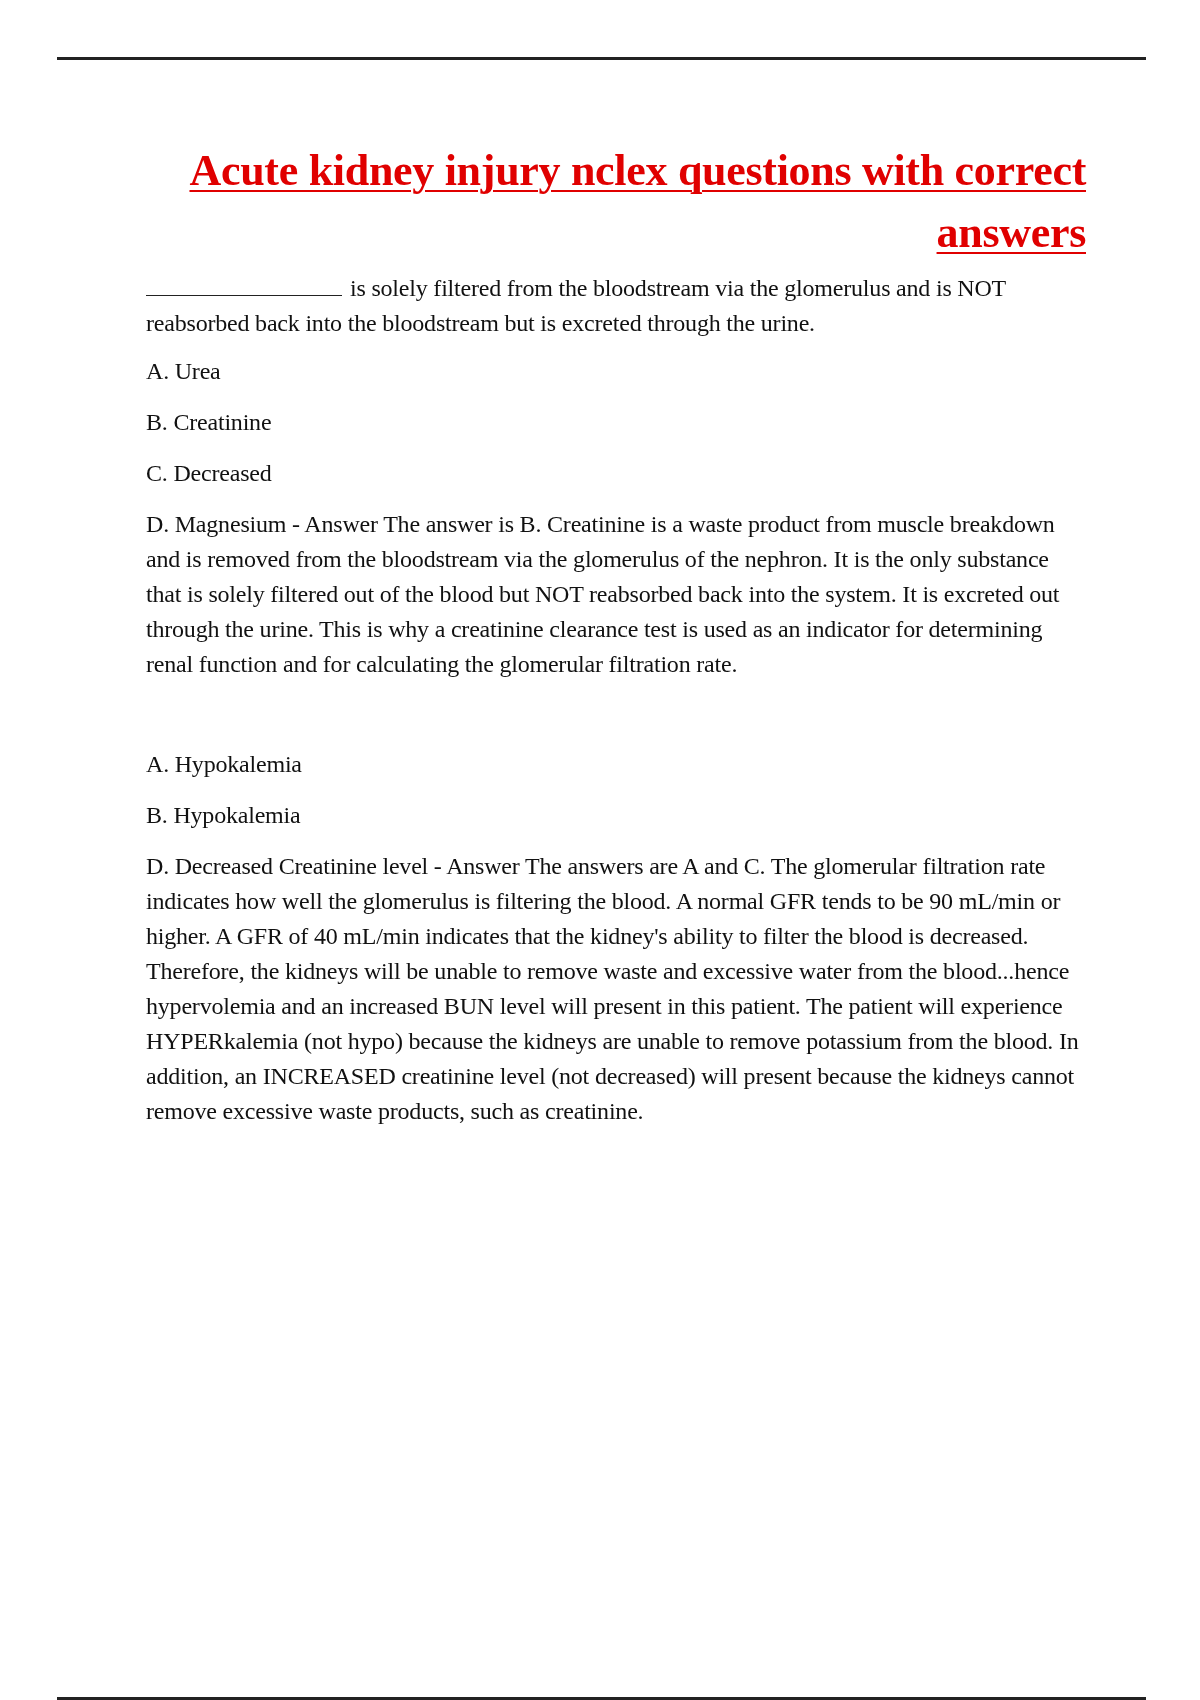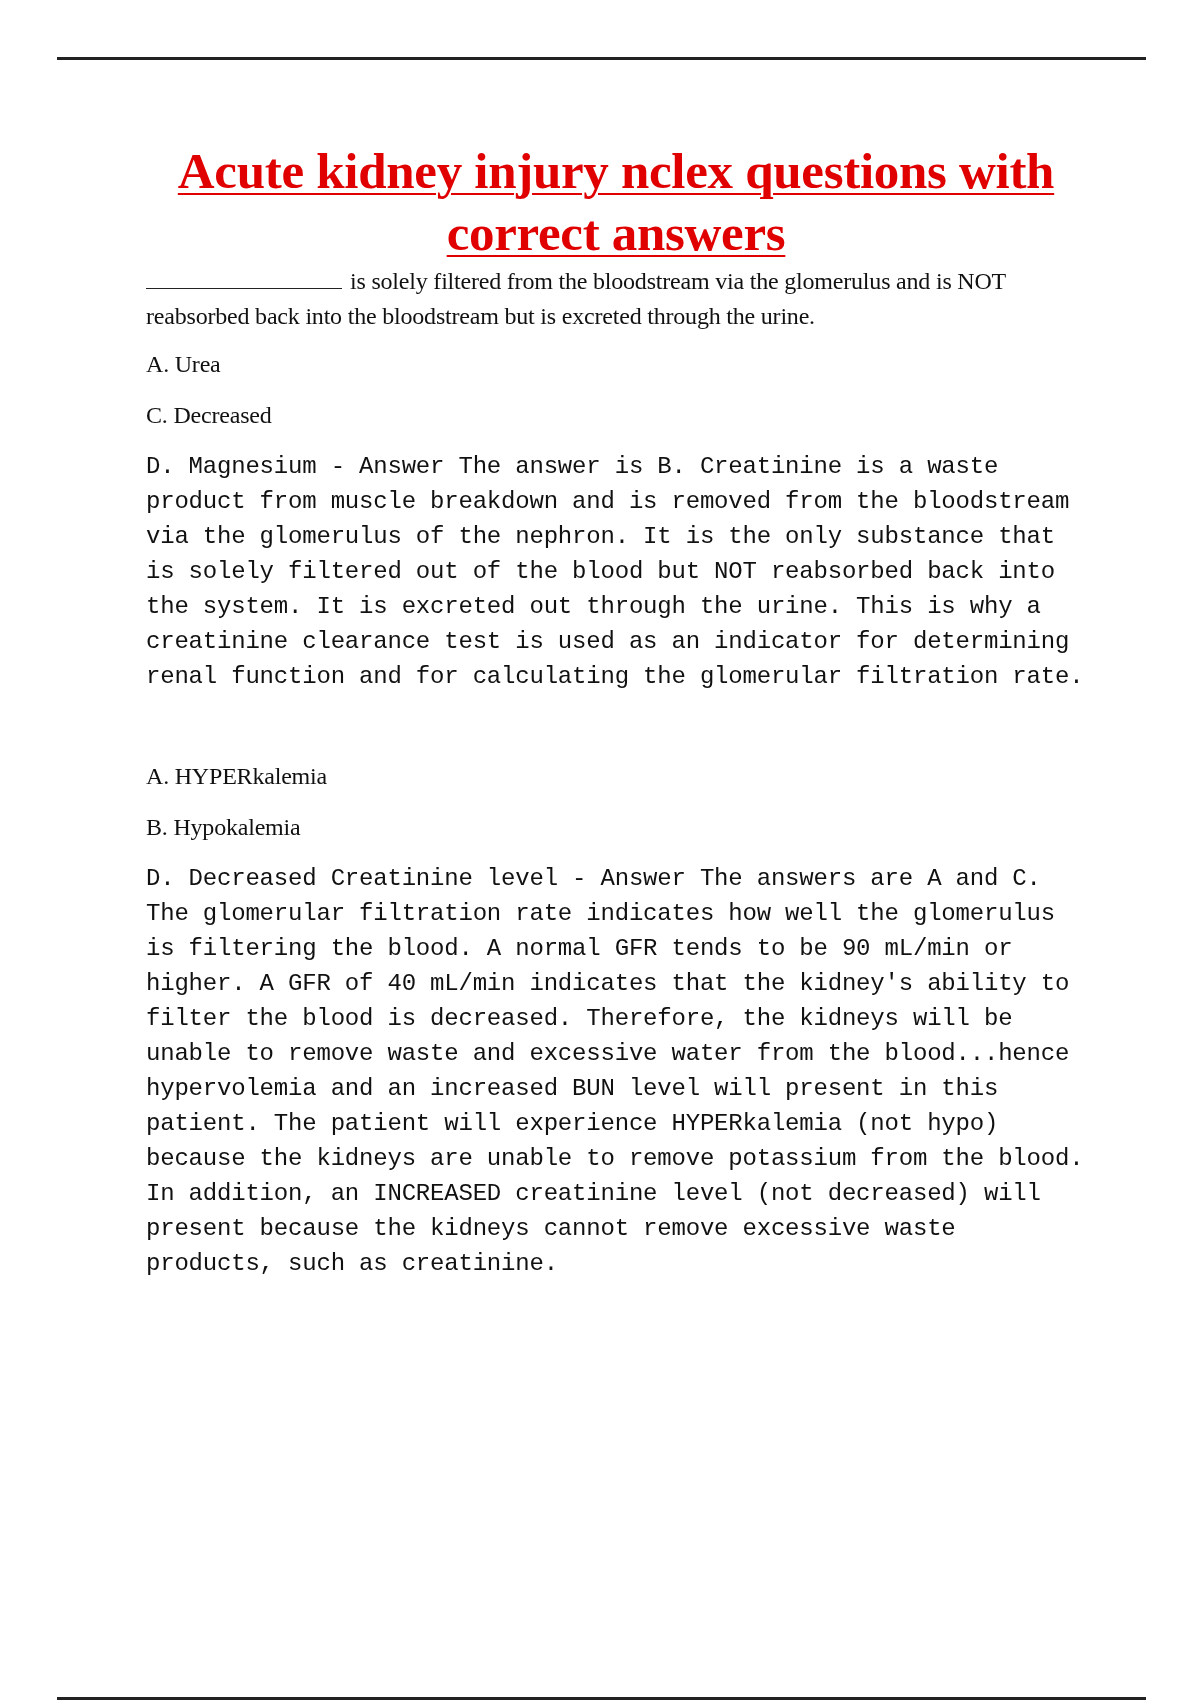--- a/index.html
+++ b/index.html
@@ -30,35 +30,35 @@
       left: 146px;
       top: 140px;
       width: 940px;
     }
     .title {
       color: #e00000;
       font-weight: bold;
       text-decoration: underline;
       text-decoration-thickness: 2px;
       text-underline-offset: 5px;
-      font-size: 51px;
+      font-size: 44px;
       line-height: 62px;
-      text-align: center;
-      margin: 0 0 0 0;
+      text-align: right;
+      margin: 0 0 7px 0;
       letter-spacing: -0.3px;
     }
     p {
       margin: 0;
       font-size: 24px;
       line-height: 35px;
       letter-spacing: -0.2px;
     }
     .stem { margin-bottom: 13px; }
     .opt { margin-bottom: 16px; font-family: Liberation Serif, serif; }
-    .answer { margin-bottom: 0; font-family: Liberation Mono, monospace; }
+    .answer { margin-bottom: 0; }
     .gap { height: 65px; }
     .blank {
       display: inline-block;
       width: 196px;
       border-bottom: 1.5px solid #222;
       height: 22px;
       margin-right: 8px;
       vertical-align: baseline;
     }
   </style>
@@ -66,26 +66,27 @@
 <body>
 
 <div class="rule top"></div>
 
 <div class="content">
   <h1 class="title">Acute kidney injury nclex questions with correct answers</h1>
 
   <section>
     <p class="stem"><span class="blank"></span><span>is solely filtered from the bloodstream via the glomerulus and is NOT reabsorbed back into the bloodstream but is excreted through the urine.</span></p>
     <p class="opt">A. Urea</p>
+    <p class="opt">B. Creatinine</p>
     <p class="opt">C. Decreased</p>
     <p class="answer">D. Magnesium - Answer   The answer is B. Creatinine is a waste product from muscle breakdown and is removed from the bloodstream via the glomerulus of the nephron. It is the only substance that is solely filtered out of the blood but NOT reabsorbed back into the system. It is excreted out through the urine. This is why a creatinine clearance test is used as an indicator for determining renal function and for calculating the glomerular filtration rate.</p>
   </section>
 
   <div class="gap"></div>
 
   <section>
-    <p class="opt">A. HYPERkalemia</p>
+    <p class="opt">A. Hypokalemia</p>
     <p class="opt">B. Hypokalemia</p>
     <p class="answer">D. Decreased Creatinine level - Answer   The answers are A and C. The glomerular filtration rate indicates how well the glomerulus is filtering the blood. A normal GFR tends to be 90 mL/min or higher. A GFR of 40 mL/min indicates that the kidney's ability to filter the blood is decreased. Therefore, the kidneys will be unable to remove waste and excessive water from the blood...hence hypervolemia and an increased BUN level will present in this patient. The patient will experience HYPERkalemia (not hypo) because the kidneys are unable to remove potassium from the blood. In addition, an INCREASED creatinine level (not decreased) will present because the kidneys cannot remove excessive waste products, such as creatinine.</p>
   </section>
 </div>
 
 <div class="rule bottom"></div>
 
 </body></html>

